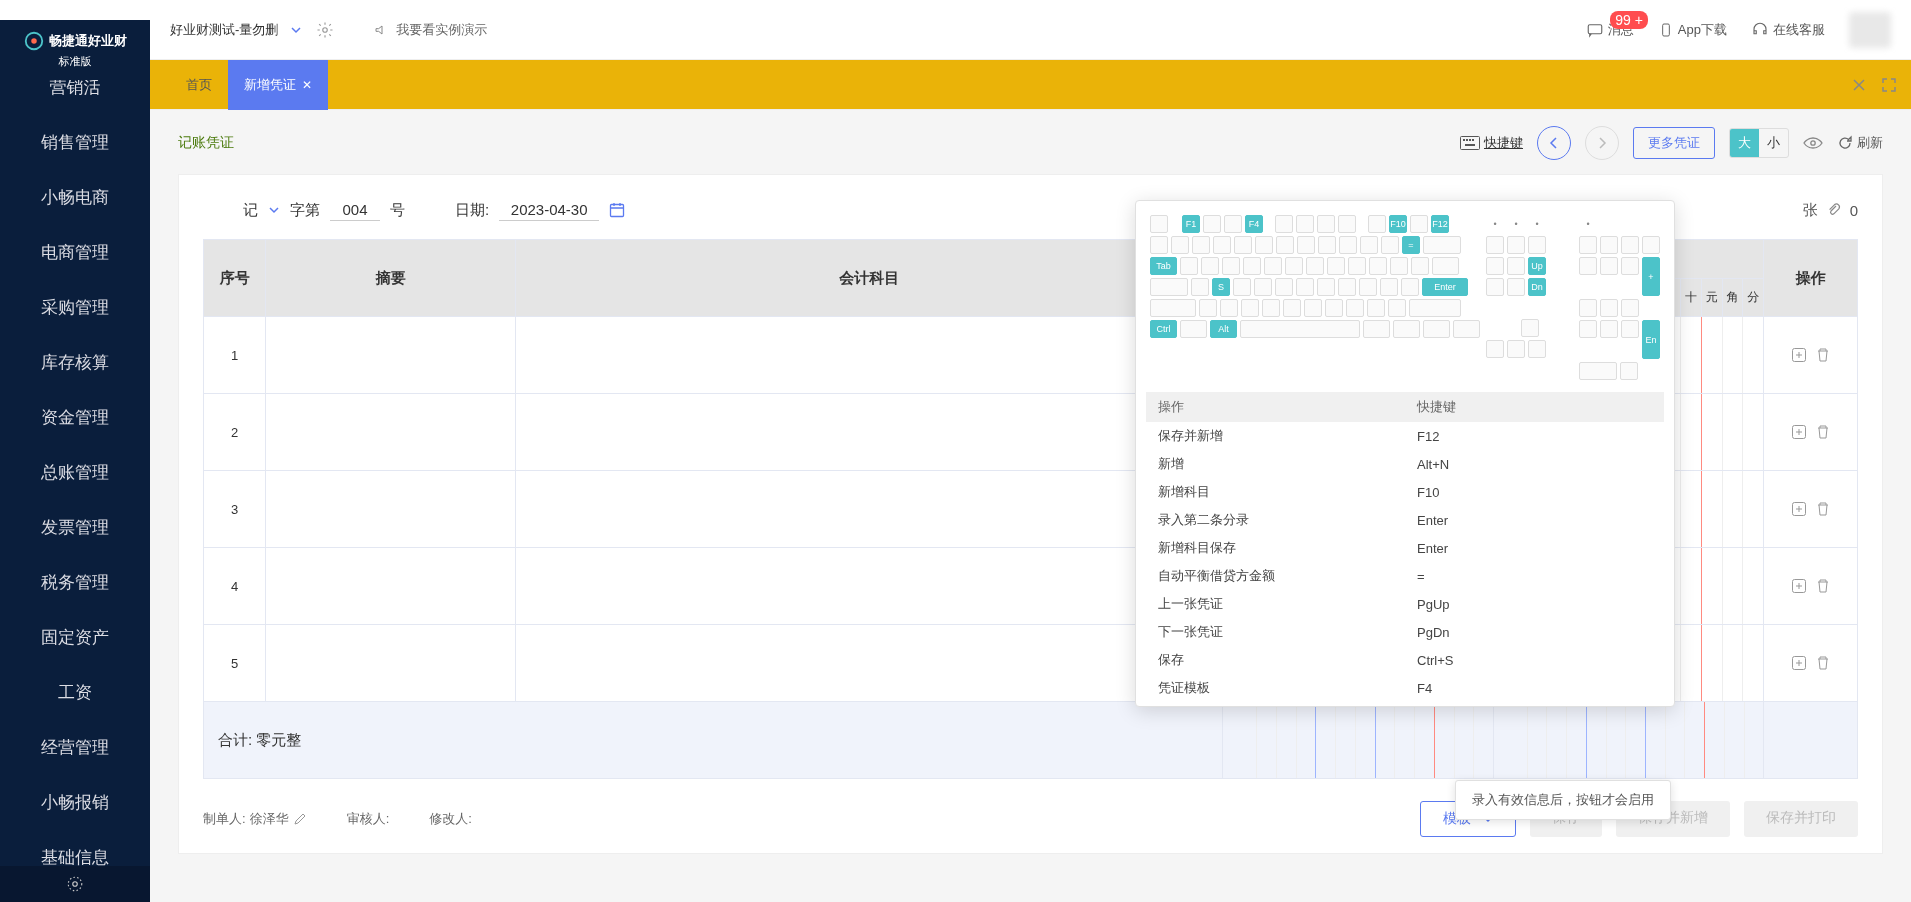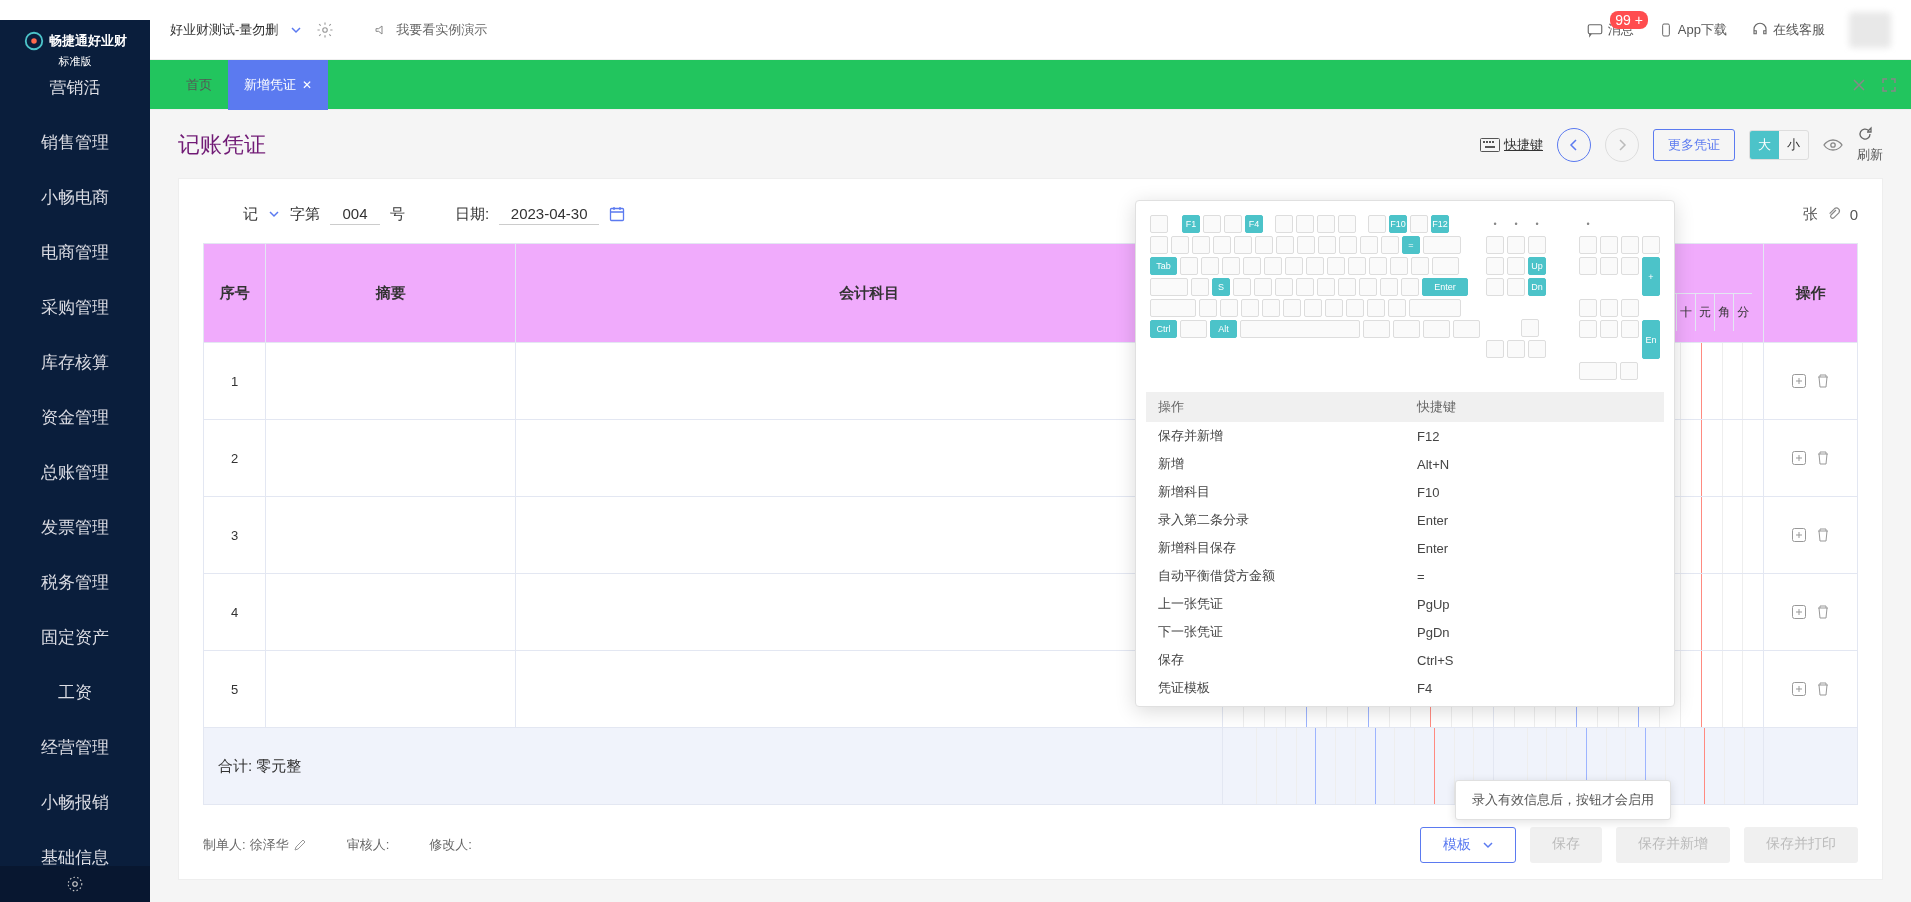--- a/index.html
+++ b/index.html
@@ -21,51 +21,51 @@
 .tr-item { display:flex; align-items:center; gap:4px; color:#555; cursor:pointer; position:relative; }
 .badge { position:absolute; top:-10px; right:-14px; background:#ff4d4f; color:#fff; font-size:14px; padding:1px 5px; border-radius:8px; }
 .avatar { width:42px; height:36px; background:#e8e8e8; border-radius:4px; filter:blur(3px); }
 
 
 .sidebar { position:absolute; top:60px; left:0; bottom:0; width:150px; background:#0a1e3c; color:#dcdde4; overflow:hidden; }
 .side-item { height:55px; display:flex; align-items:center; justify-content:center; font-size:17px; cursor:pointer; }
 .side-gear { position:absolute; bottom:0; left:0; right:0; height:36px; display:flex; align-items:center; justify-content:center; background:#081730; }
 
 
-.tabstrip { position:absolute; top:60px; left:150px; right:0; height:50px; background:#22c55e; border-bottom:1px solid #eee; display:flex; align-items:center; padding-left:20px;text-align:right; }
+.tabstrip { position:absolute; top:60px; left:150px; right:0; height:50px; background:#eab308; border-bottom:1px solid #eee; display:flex; align-items:center; padding-left:20px;text-align:right; }
 .tab { height:50px; display:flex; align-items:center; padding:0 16px; color:#555; cursor:pointer; }
 .tab.active { background:#5b7af0; color:#fff; }
 .tab-close { margin-left:6px; font-size:12px; }
 .tab-right { margin-left:auto; display:flex; align-items:center; gap:14px; padding-right:14px; }
 .tab-right svg { cursor:pointer; }
 
 
 .main { position:absolute; top:110px; left:150px; right:0; bottom:0; padding:16px 28px; overflow:auto; }
 .page-head { display:flex; align-items:center; margin-bottom:14px; }
-.page-title { font-size:22px; color:#701a75; }
+.page-title { font-size:14px; color:#4d7c0f; }
 .head-right { margin-left:auto; display:flex; align-items:center; gap:14px; }
 .kb-link { display:flex; align-items:center; gap:4px; text-decoration:underline; cursor:pointer; color:#333; }
 .navbtn { width:34px; height:34px; border:1px solid #ddd; border-radius:50%; display:flex; align-items:center; justify-content:center; cursor:pointer; }
 .navbtn.primary { border-color:#5b7af0; }
 .more-btn { border:1px solid #5b7af0; color:#5b7af0; padding:6px 14px; border-radius:3px; cursor:pointer; }
 .size-toggle { display:flex; border:1px solid #ddd; border-radius:3px; overflow:hidden; }
 .size-toggle span { padding:5px 8px; cursor:pointer; }
 .size-toggle .on { background:#4cc3c9; color:#fff; }
-.refresh { display:flex; align-items:flex-start; gap:4px; cursor:pointer; color:#555;flex-direction:column; }
+.refresh { display:flex; align-items:center; gap:4px; cursor:pointer; color:#555; }
 
 
 .card { background:#fff; border:1px solid #eee; padding:16px 24px; }
 .voucher-top { display:flex; align-items:center; gap:10px; padding:8px 0 18px 40px; font-size:15px; }
 .voucher-top .inp { border-bottom:1px solid #ccc; padding:2px 8px; min-width:50px; text-align:center; }
 .date-icon { color:#5b7af0; width:16px; height:16px; cursor:pointer; }
 .vt-right { margin-left:auto; display:flex; align-items:center; gap:8px; color:#555; }
 
 
 .vtable { width:100%; border-collapse:collapse; }
-.vtable th { background:#f0abfc; border:1px solid #e3e7f2; padding:11px; font-weight:bold; font-size:15px; height:76px; }
+.vtable th { background:#e5e5e5; border:1px solid #e3e7f2; padding:0; font-weight:bold; font-size:15px; height:76px; }
 .vtable td { border:1px solid #e3e7f2; height:76px; text-align:center; background:#fff; }
 .col-idx{width:60px;} .col-sum{width:240px;} .col-acc{width:680px;}
 .col-amt{width:260px;} .col-op{width:90px;}
 .amt-head { display:flex; flex-direction:column; height:76px; }
 .amt-head .t { flex:1; display:flex; align-items:center; justify-content:center; border-bottom:1px solid #e3e7f2; }
 .amt-head .u { flex:1; display:flex; }
 .amt-head .u span { flex:1; display:flex; align-items:center; justify-content:center; border-right:1px solid #e3e7f2; font-size:12px; font-weight:normal; }
 .amt-head .u span:last-child { border-right:none; }
 .amt-cell { display:flex; height:76px; }
 .amt-cell span { flex:1; border-right:1px solid #eee; }

